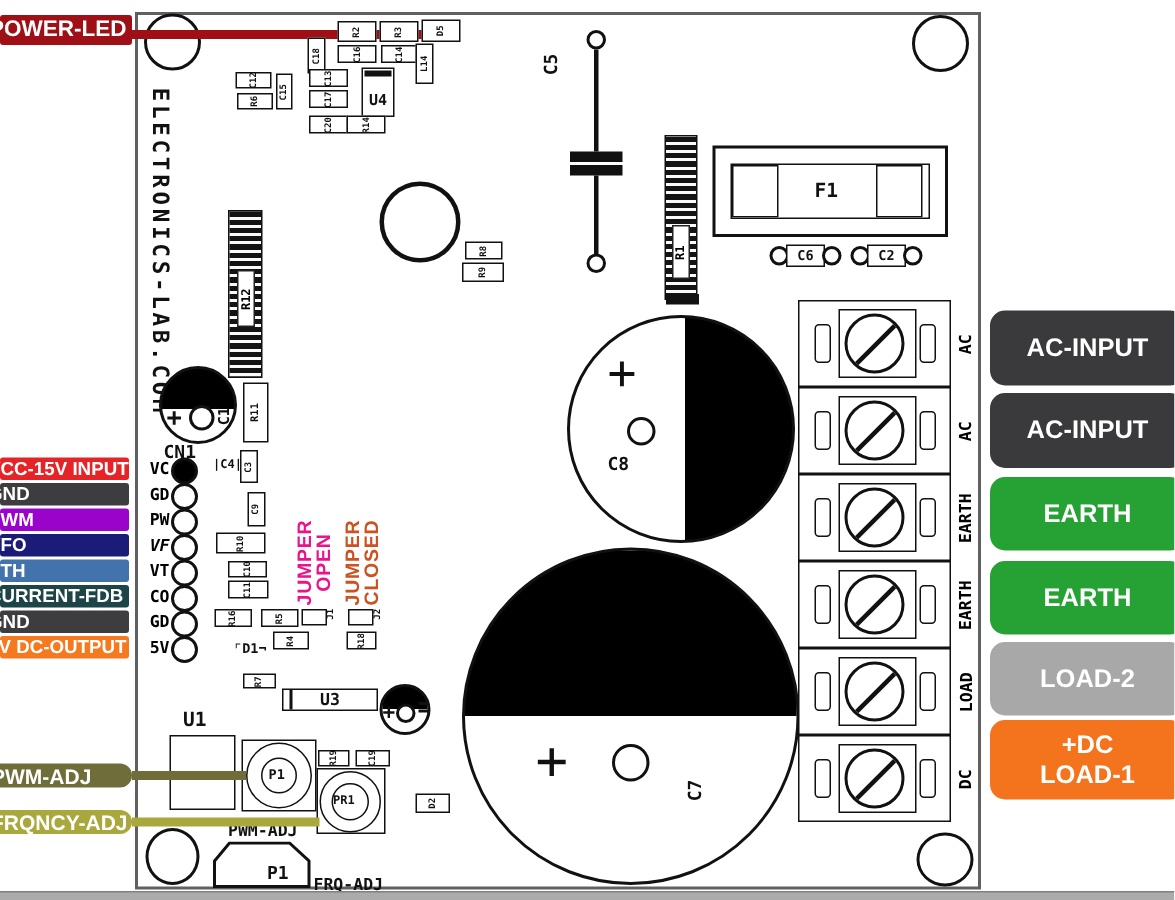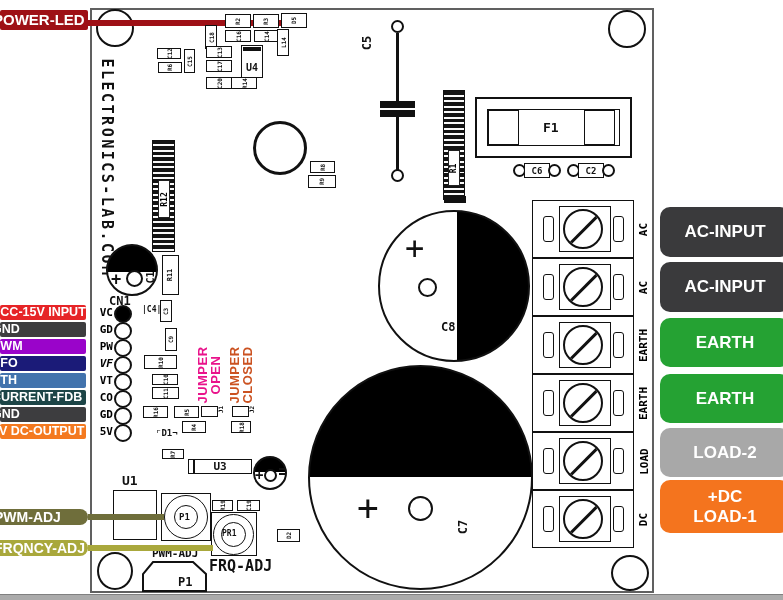--- a/index.html
+++ b/index.html
@@ -114,21 +114,21 @@
   <div class="part" style="left:578px;top:163px;width:26px;height:15px;">
       <span style="transform:none;font-size:9px;">C2</span>
     </div>
   <div class="ccirc" style="left:602px;top:164px;width:13px;height:13px;"></div>
 
   <div class="abs" style="left:444px;top:196px;width:22px;height:7px;background:#111;"></div>
 
   <div class="cap" style="left:378px;top:210px;width:152px;height:152px;background:linear-gradient(90deg,#fff 52%,#000 52%);"></div>
   <div class="plus" style="left:405px;top:232px;font-size:32px;">+</div>
   <div class="ccirc" style="left:418px;top:278px;width:19px;height:19px;"></div>
-  <div class="abs mono" style="left:405px;top:320px;font-size:12px;margin-left:36px;">C8</div>
+  <div class="abs mono" style="left:405px;top:302px;font-size:12px;">C8</div>
 
   <div class="cap" style="left:308px;top:365px;width:225px;height:225px;background:linear-gradient(180deg,#000 50%,#fff 50%);"></div>
   <div class="plus" style="left:357px;top:490px;font-size:36px;">+</div>
   <div class="ccirc" style="left:408px;top:496px;width:25px;height:25px;"></div>
   <div class="abs mono" style="left:456px;top:520px;font-size:12px;transform:rotate(-90deg);">C7</div>
 
   <div class="part" style="left:241px;top:45px;width:22px;height:33px;align-items:flex-end;padding-bottom:4px;">
     <span style="transform:none;font-size:10px;">U4</span>
   </div>
   <div class="abs" style="left:243px;top:47px;width:18px;height:4px;background:#111;"></div>
@@ -153,21 +153,21 @@
   <div class="ccirc" style="left:164px;top:495px;width:44px;height:44px;border-width:1.5px;"></div>
   <div class="ccirc" style="left:174px;top:505px;width:24px;height:24px;border-width:1.5px;"></div>
   <div class="abs mono" style="left:179px;top:512px;font-size:9px;">P1</div>
 
   <div class="abs" style="left:211px;top:512px;width:46px;height:44px;border:1.5px solid #111;box-sizing:border-box;"></div>
   <div class="ccirc" style="left:213px;top:514px;width:41px;height:41px;border-width:1.5px;"></div>
   <div class="ccirc" style="left:221px;top:522px;width:25px;height:25px;border-width:1.5px;"></div>
   <div class="abs mono" style="left:222px;top:529px;font-size:8px;">PR1</div>
 
   <div class="abs mono" style="left:152px;top:547px;font-size:11px;">PWM-ADJ</div>
-  <div class="abs mono" style="left:209px;top:557px;font-size:15px;">FRQ-ADJ</div>
+  <div class="abs mono" style="left:209px;top:583px;font-size:11px;">FRQ-ADJ</div>
 
   <svg class="abs" style="left:142px;top:561px;" width="66" height="31">
     <polygon points="11,1 51,1 64,13 64,30 1,30 1,13" fill="#fff" stroke="#111" stroke-width="2"></polygon>
   </svg>
   <div class="abs mono" style="left:178px;top:575px;font-size:12px;">P1</div>
 
   <div class="jump" style="left:169px;top:361px;color:#e9138b;">JUMPER
 OPEN</div>
   <div class="jump" style="left:201px;top:361px;color:#cb5221;">JUMPER
 CLOSED</div>

